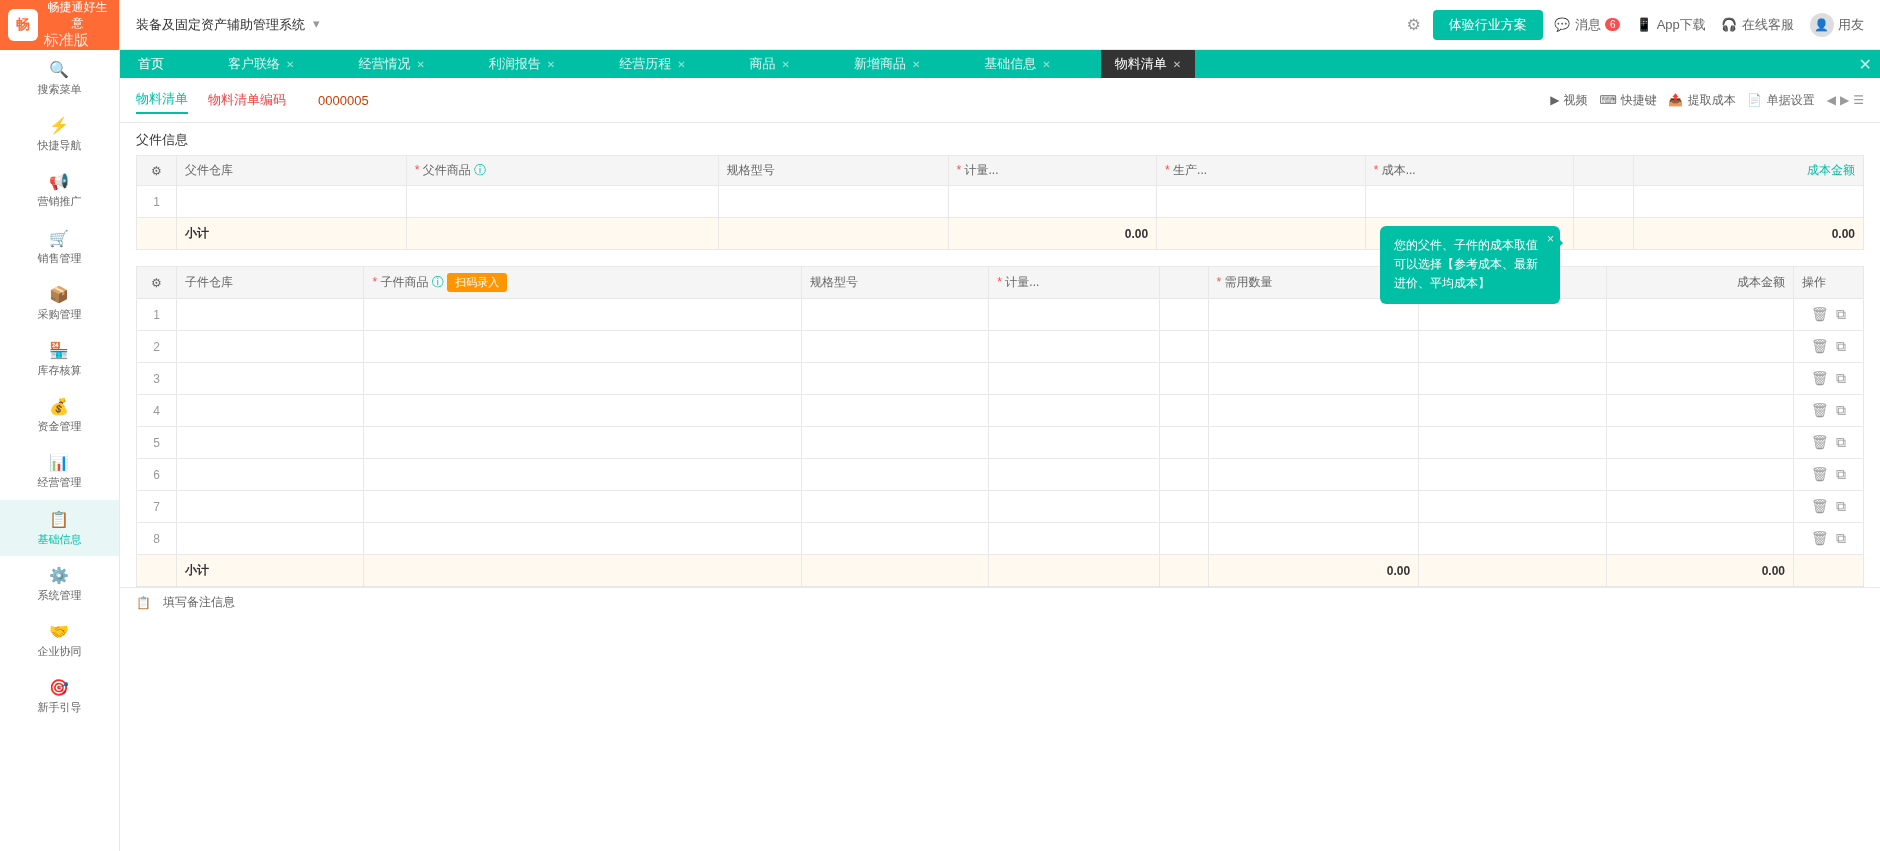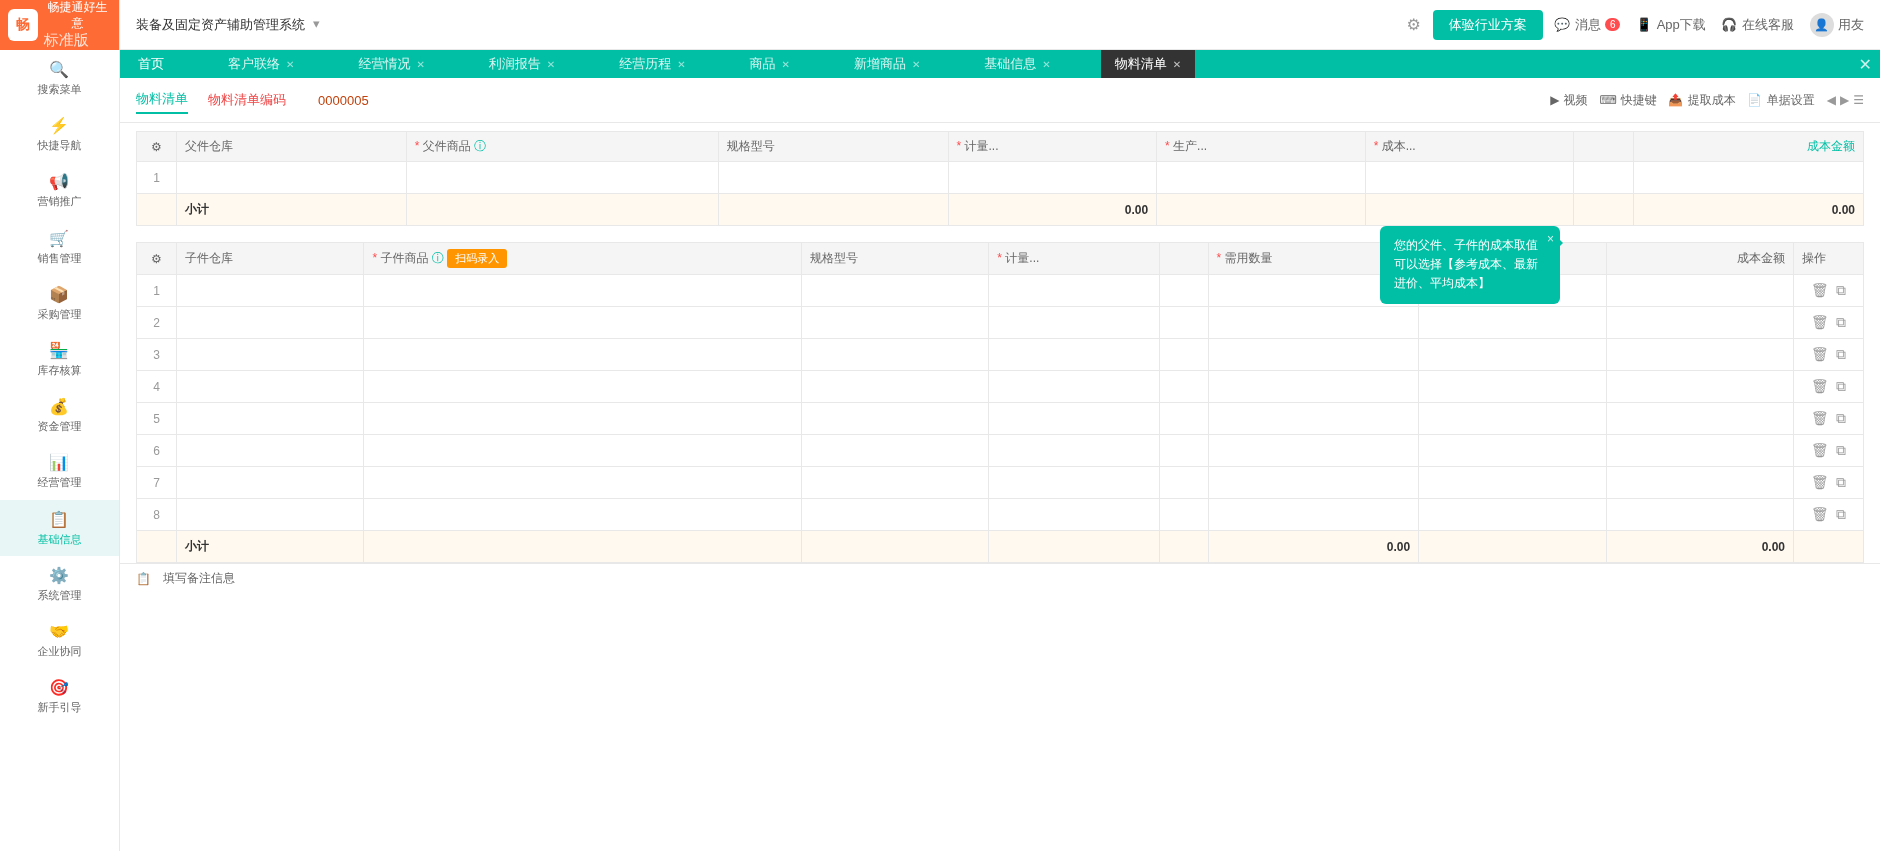--- a/index.html
+++ b/index.html
@@ -239,20 +239,21 @@
         </div>
         <div class="page-nav">
           <span style="cursor:pointer;color:#999;">◀</span>
           <span style="cursor:pointer;color:#999;">▶</span>
           <span style="cursor:pointer;color:#999;">☰</span>
         </div>
       </div>
     </div>
 
     <div class="section">
+      <div class="section-title">父件信息</div>
       <table class="data-table">
         <thead>
           <tr>
             <th class="gear-col">⚙</th>
             <th>
               <span>父件仓库</span>
             </th>
             <th>
               <span class="required">*</span>
               <span> 父件商品</span>

